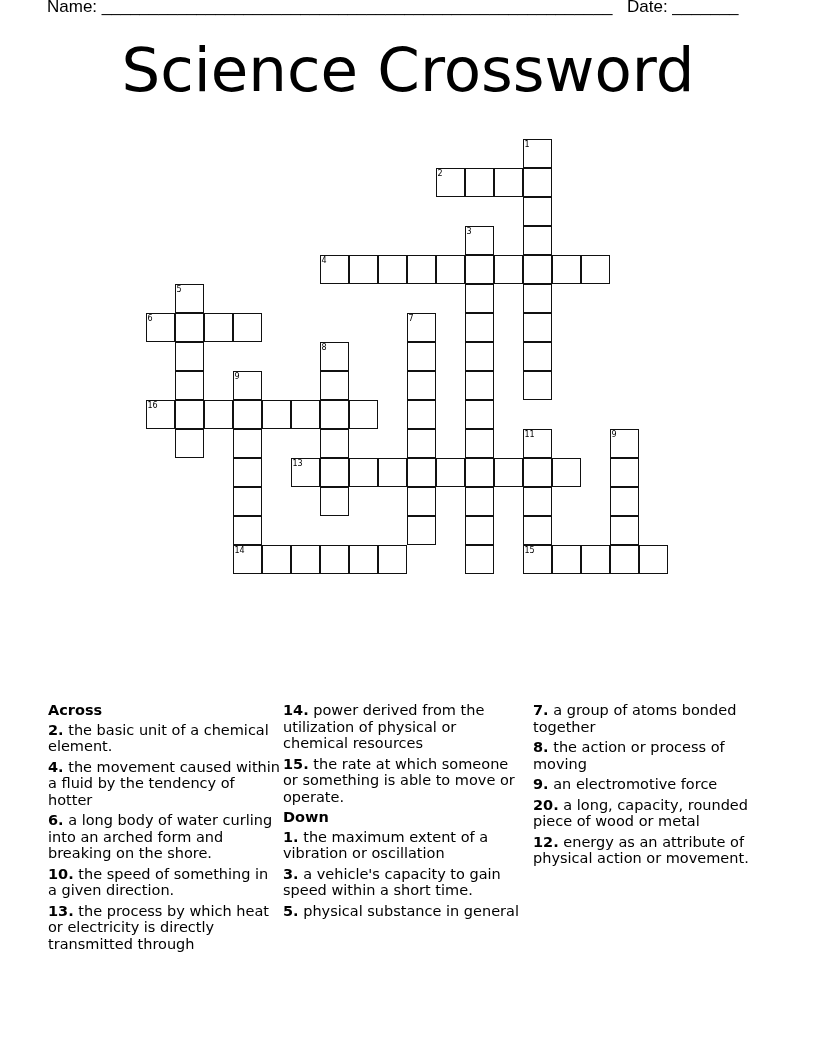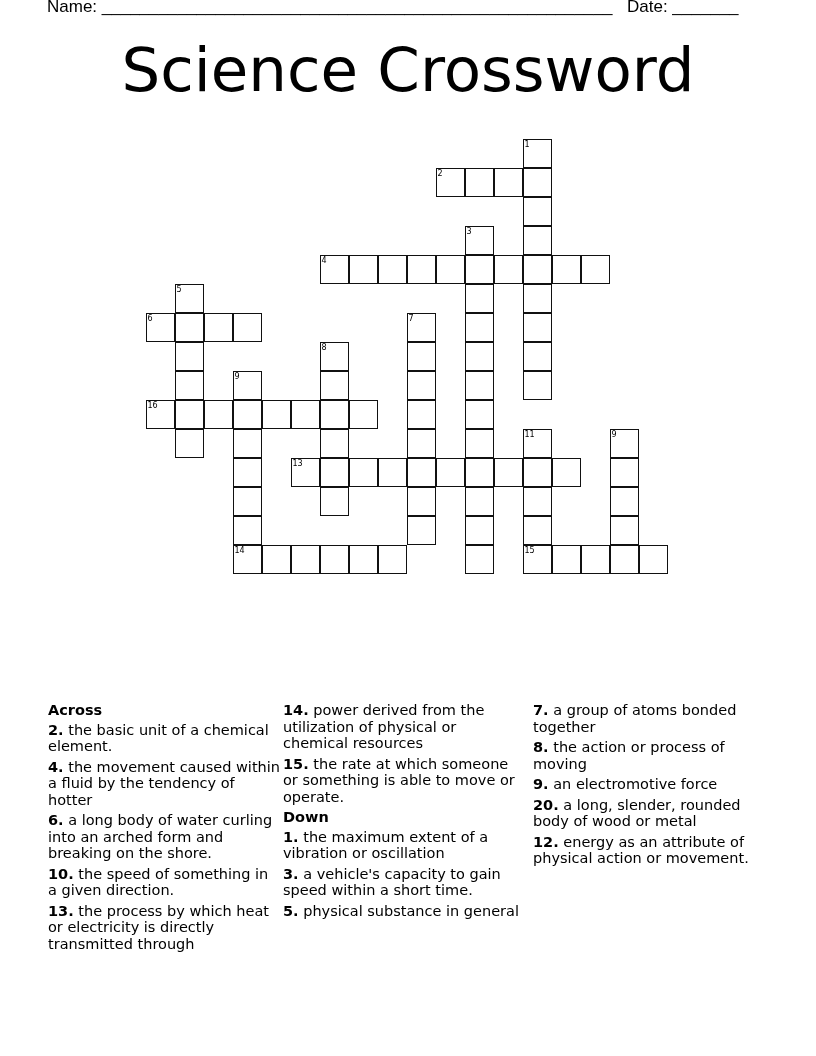--- a/index.html
+++ b/index.html
@@ -165,15 +165,15 @@
   <span class="sec">Down</span>
   <div class="clue"><b>1.</b><span> the maximum extent of a vibration or oscillation</span></div>
   <div class="clue"><b>3.</b><span> a vehicle's capacity to gain speed within a short time.</span></div>
   <div class="clue"><b>5.</b><span> physical substance in general</span></div>
 </div>
 
 <div class="col col3">
   <div class="clue"><b>7.</b><span> a group of atoms bonded together</span></div>
   <div class="clue"><b>8.</b><span> the action or process of moving</span></div>
   <div class="clue"><b>9.</b><span> an electromotive force</span></div>
-  <div class="clue"><b>20.</b><span> a long, slender, rounded body of wood or metal</span></div>
+  <div class="clue"><b>20.</b><span> a long, capacity, rounded piece of wood or metal</span></div>
   <div class="clue"><b>12.</b><span> energy as an attribute of physical action or movement.</span></div>
 </div>
 
 </body></html>

